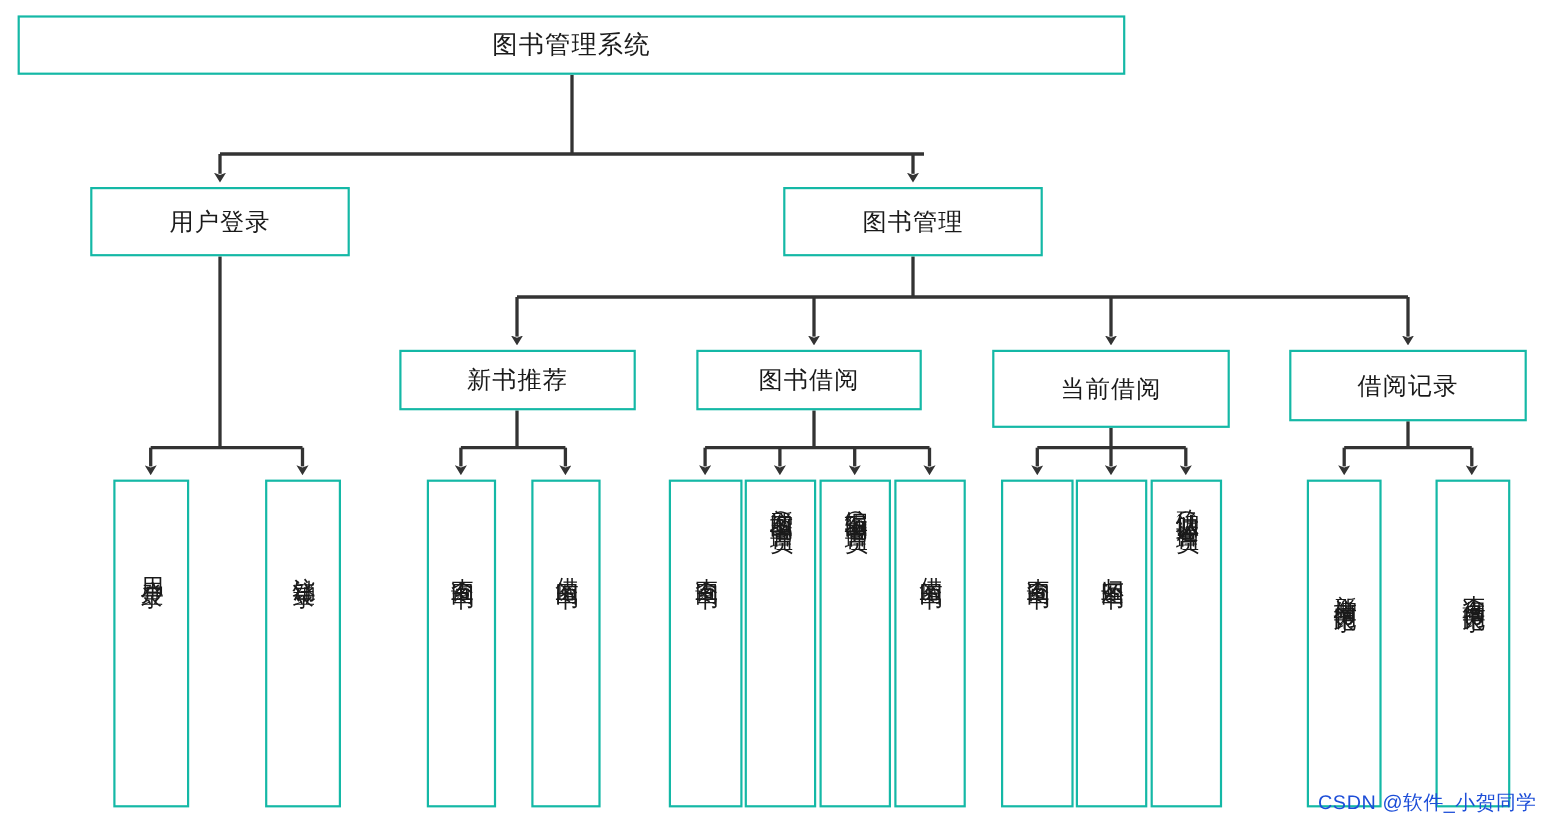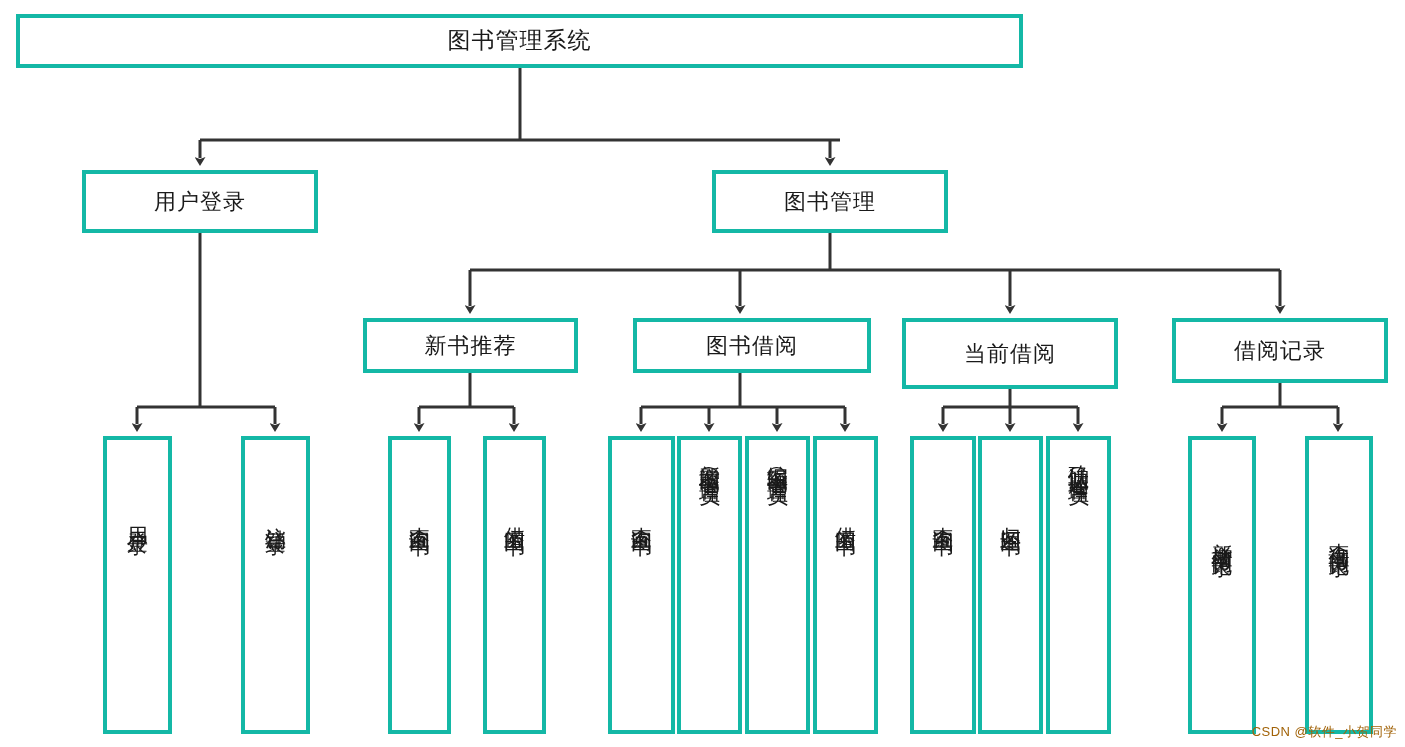--- a/index.html
+++ b/index.html
@@ -22,21 +22,21 @@
     left: 0;
     top: 0;
     width: 1405px;
     height: 747px;
     pointer-events: none;
   }
   .node {
     position: absolute;
     box-sizing: border-box;
     background: #ffffff;
-    border: 4px solid #14b8a6;
+    border: 2px solid #14b8a6;
     display: flex;
     align-items: center;
     justify-content: center;
     overflow: hidden;
   }
   .node .lbl {
     color: #1a1a1a;
     line-height: 1.18;
     text-align: center;
     white-space: pre-line;
@@ -65,22 +65,22 @@
   .node.leaf.mid .lbl {
     padding-top: 62px;
   }
   .node.leaf.mid2 .lbl {
     padding-top: 78px;
   }
   .watermark {
     position: absolute;
     right: 8px;
     bottom: 6px;
-    font-size: 13px;
-    color: #a16207;
+    font-size: 18px;
+    color: #1d4ed8;
     letter-spacing: 0.5px;
     white-space: nowrap;
   }
 </style>
 </head>
 <body>
 
 <div id="canvas">
 
   <svg class="wires" viewBox="0 0 1405 747" xmlns="http://www.w3.org/2000/svg">
@@ -138,21 +138,21 @@
   <div class="node horiz" style="left:82px; top:170px; width:236px; height:63px;">
     <span class="lbl">用户登录</span>
   </div>
   <div class="node horiz" style="left:363px; top:318px; width:215px; height:55px;">
     <span class="lbl">新书推荐</span>
   </div>
 
   <div class="node horiz" style="left:712px; top:170px; width:236px; height:63px;">
     <span class="lbl">图书管理</span>
   </div>
-  <div class="node horiz" style="left:633px; top:318px; width:238px; height:55px;">
+  <div class="node horiz" style="left:633px; top:318px; width:205px; height:55px;">
     <span class="lbl">图书借阅</span>
   </div>
   <div class="node horiz" style="left:902px; top:318px; width:216px; height:71px;">
     <span class="lbl">当前借阅</span>
   </div>
   <div class="node horiz" style="left:1172px; top:318px; width:216px; height:65px;">
     <span class="lbl">借阅记录</span>
   </div>
 
   <div class="node leaf mid" style="left:103px; top:436px; width:69px; height:298px;">

